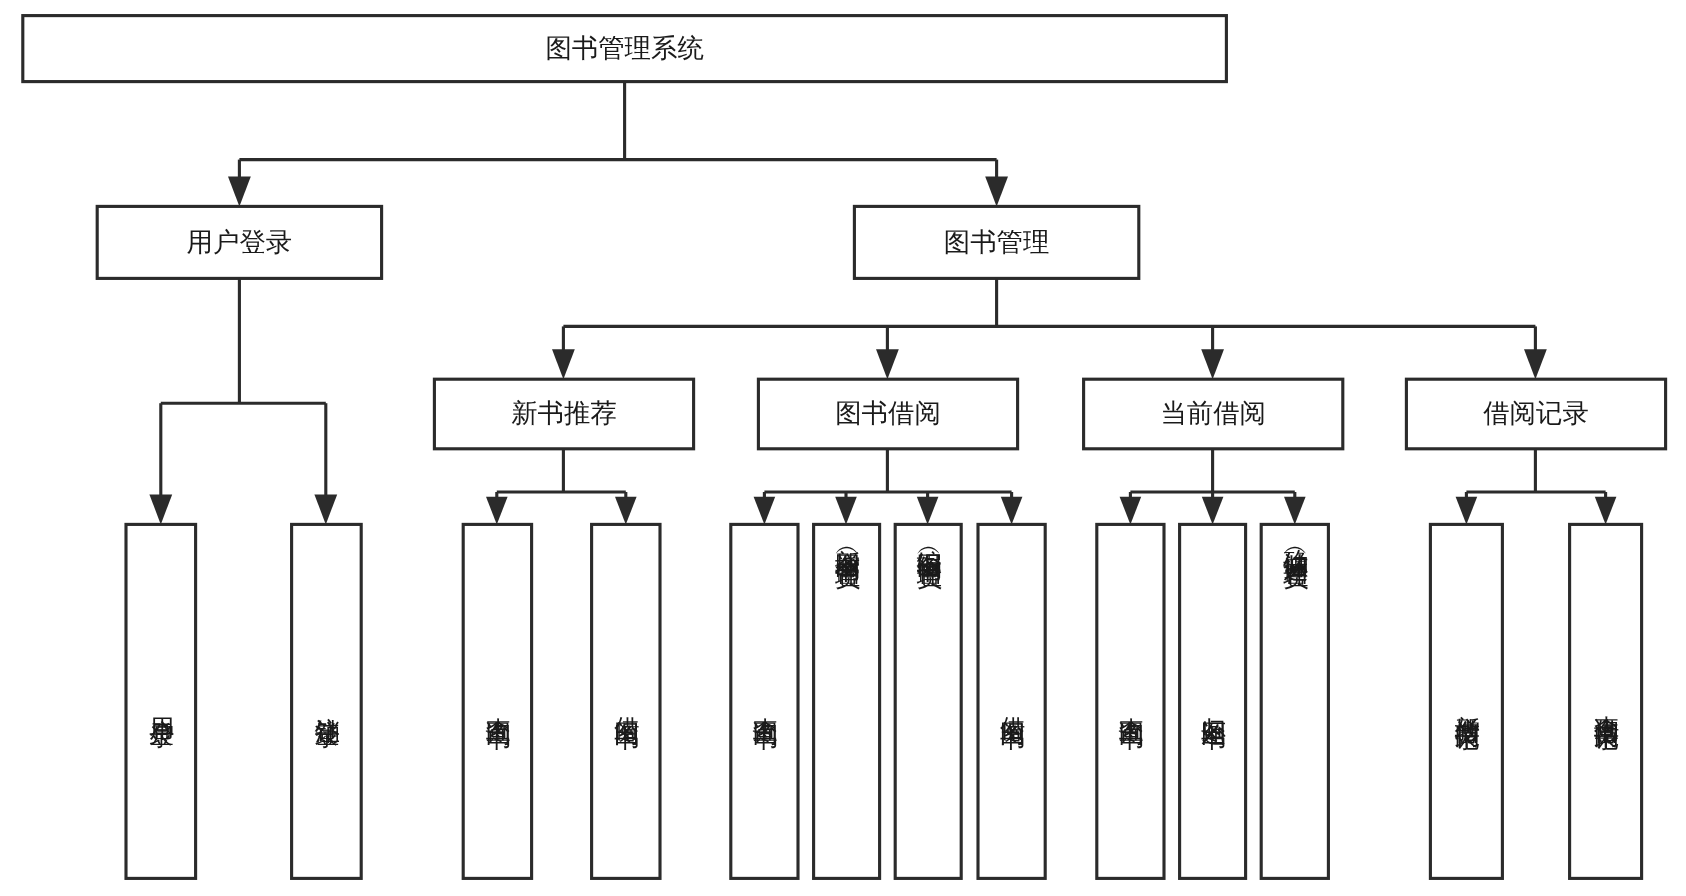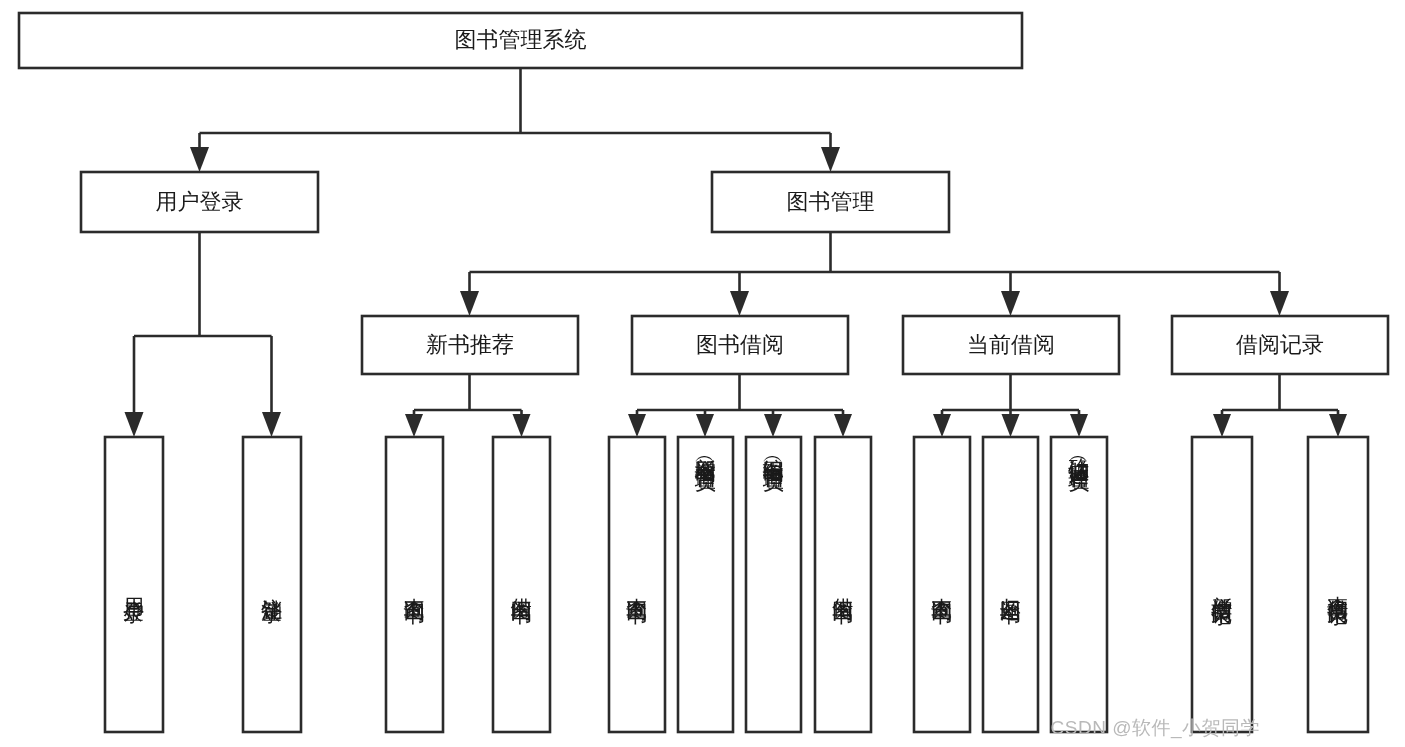--- a/index.html
+++ b/index.html
@@ -263,15 +263,14 @@
   </div>
 
   <div class="leaf-label-wrap" style="left:1192px; top:437px; width:60px; height:295px;">
     <span class="leaf-label">新增借阅记录</span>
   </div>
 
   <div class="leaf-label-wrap" style="left:1308px; top:437px; width:60px; height:295px;">
     <span class="leaf-label">查询借阅记录</span>
   </div>
 
-  <div class="watermark">CSDN @软件_小贺同学</div>
 
 </div>
 
 </body></html>

